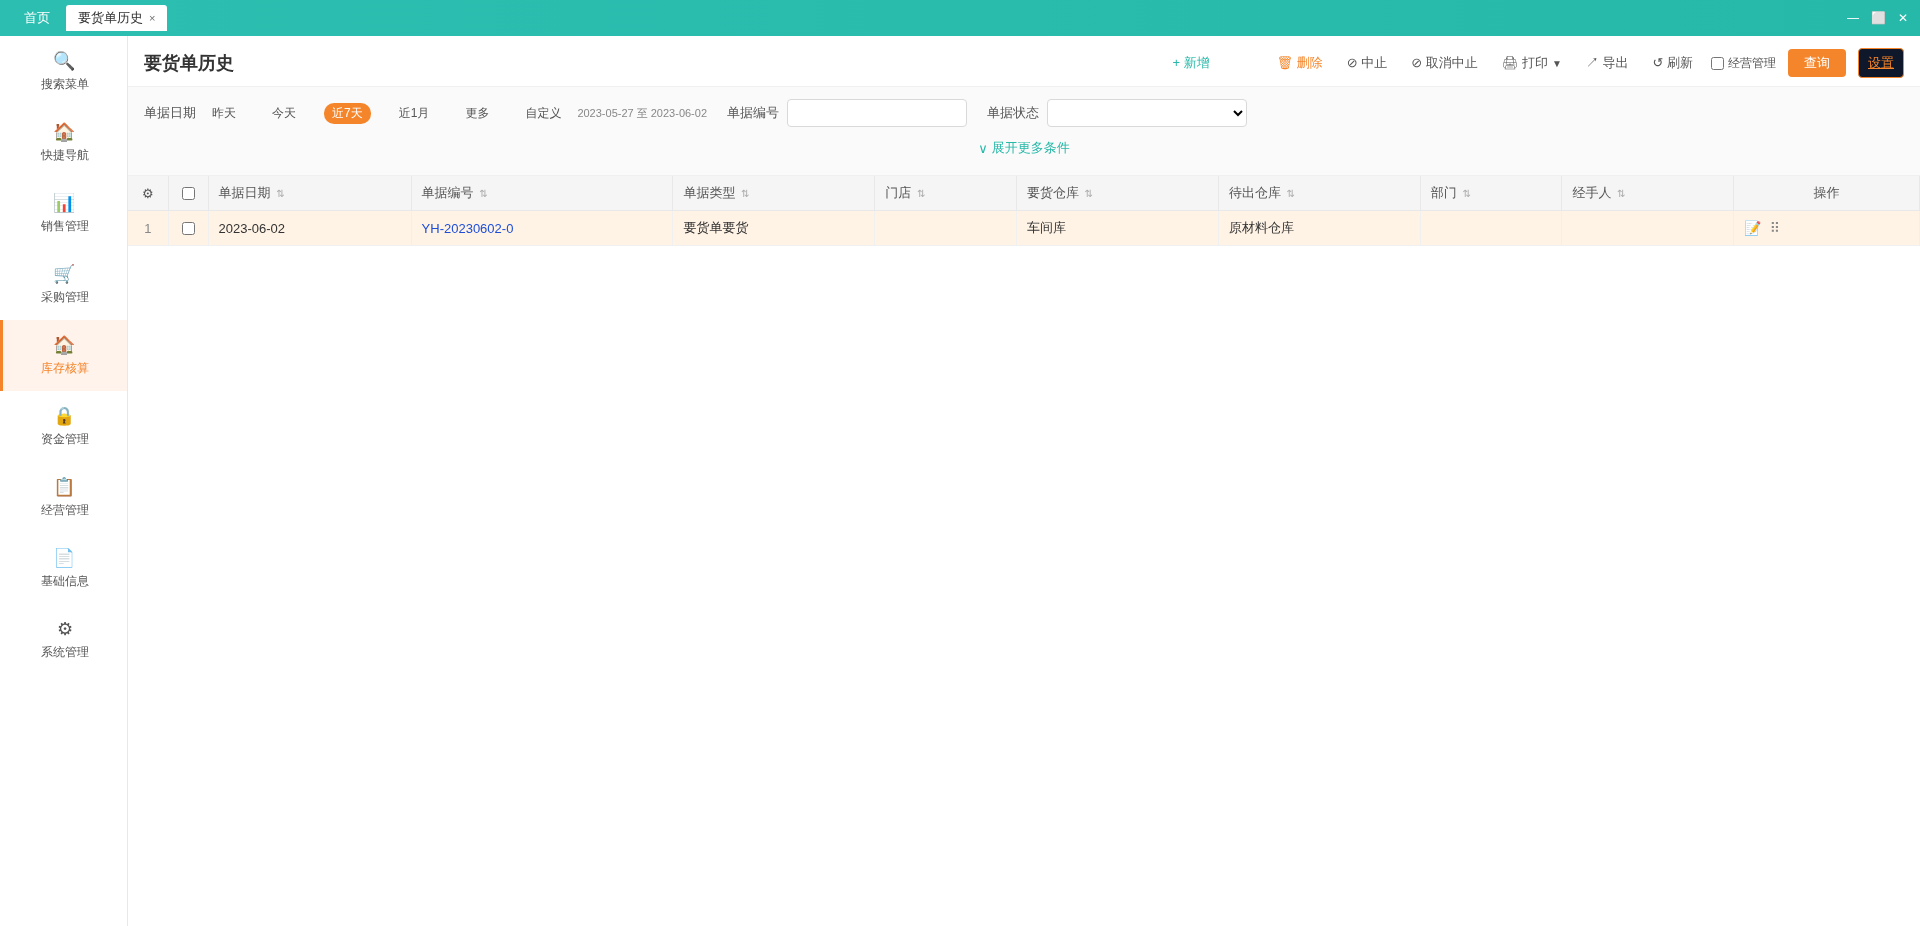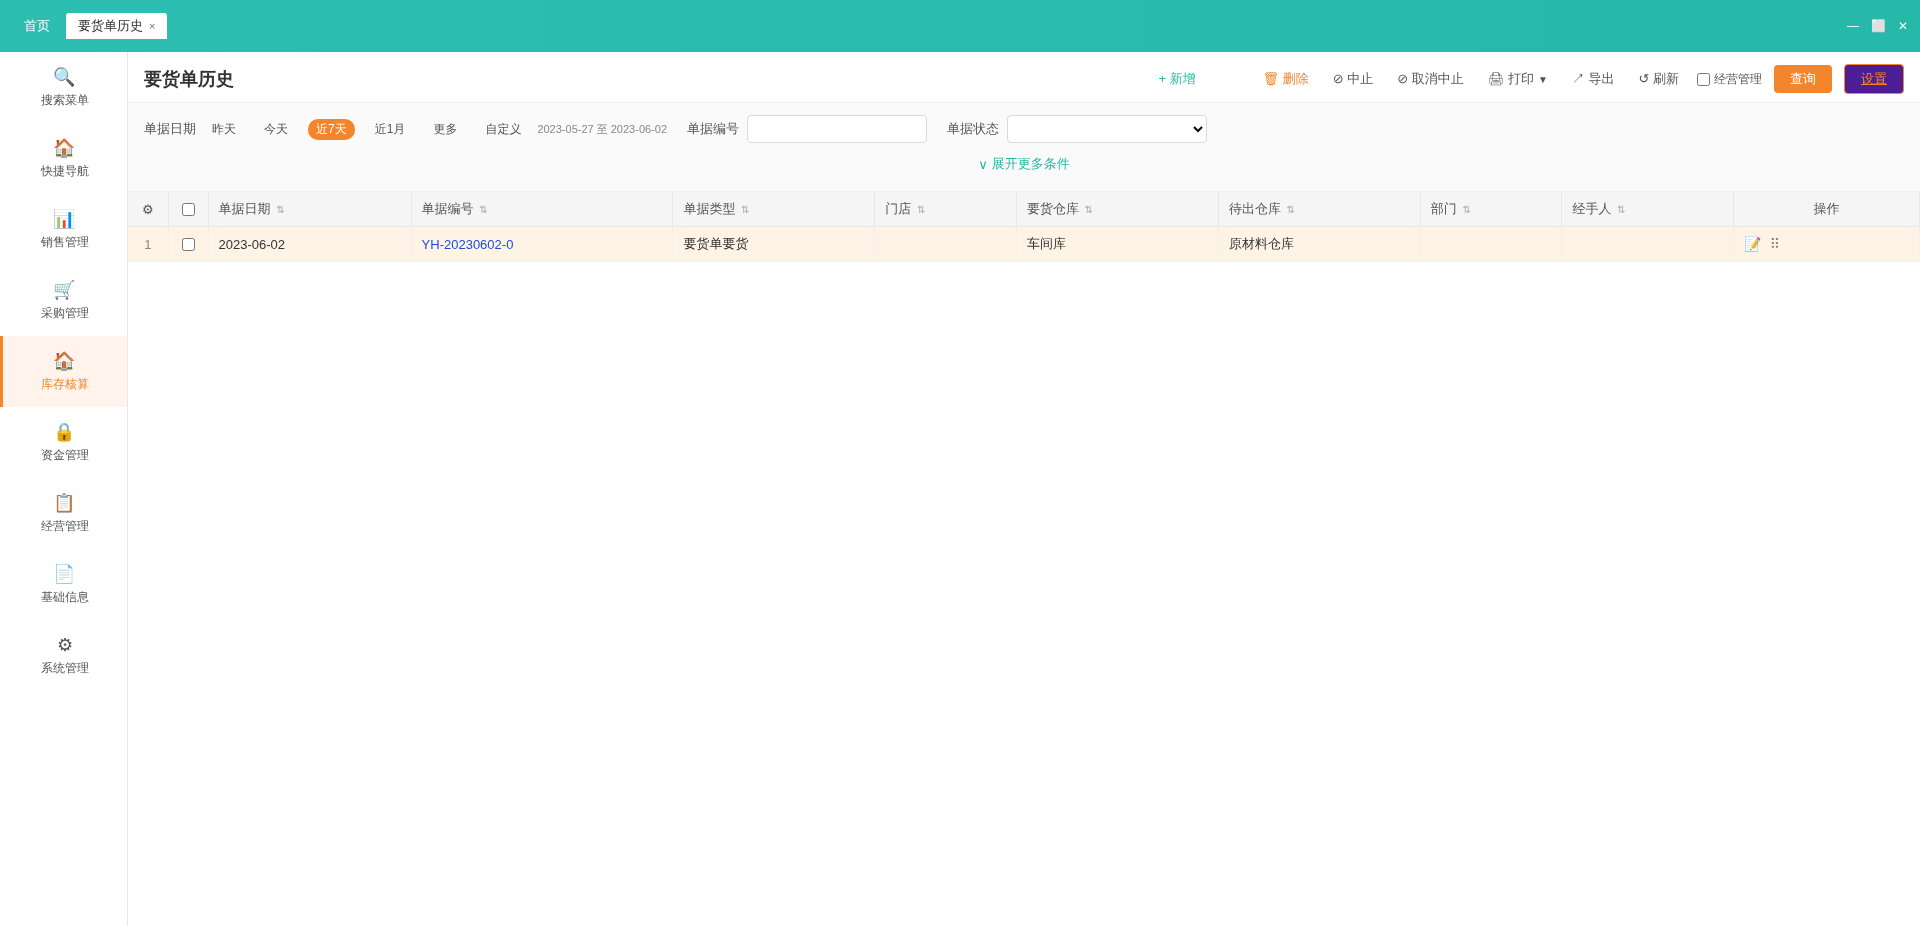--- a/index.html
+++ b/index.html
@@ -1,20 +1,20 @@
 <!DOCTYPE html>
 <html><head>
   <meta charset="utf-8">
   <style>
     * { box-sizing: border-box; margin: 0; padding: 0; }
     body { font-family: "Microsoft YaHei", "PingFang SC", sans-serif; font-size: 13px; background: #f0f2f5; display: flex; flex-direction: column; height: 926px; overflow: hidden; }
 
     
     .top-bar {
-      height: 52px;
+      height: 36px;
       background: linear-gradient(90deg, #2cbfb1 0%, #26b8a8 100%);
       display: flex;
       align-items: center;
       padding: 0 12px;
       color: white;
       flex-shrink: 0;
     }
     .top-bar-tabs {
       display: flex;
       align-items: center;
@@ -120,24 +120,24 @@
     .btn-orange {
       background: #f5852a;
       color: white;
       border: none;
       padding: 5px 16px;
       border-radius: 4px;
       cursor: pointer;
       font-size: 13px;
     }
     .btn-orange-outline {
-      background: #4c1d95;
+      background: #0f172a;
       color: #f5852a;
       border: 1px solid #f5852a;
-      padding: 5px 16px;
+      padding: 5px 9px;
       border-radius: 4px;
       cursor: pointer;
       font-size: 13px;
       text-decoration: underline;
     }
     .display-detail {
       display: flex;
       align-items: center;
       gap: 4px;
       cursor: pointer;
@@ -164,21 +164,21 @@
       gap: 8px;
     }
     .filter-label {
       color: #555;
       font-size: 13px;
       white-space: nowrap;
     }
     .date-tabs {
       display: flex;
       align-items: flex-end;
-      gap: 12px;
+      gap: 20px;
     }
     .date-tab {
       padding: 2px 8px;
       border-radius: 10px;
       cursor: pointer;
       font-size: 12px;
       color: #555;
     }
     .date-tab.active {
       background: #f5852a;

